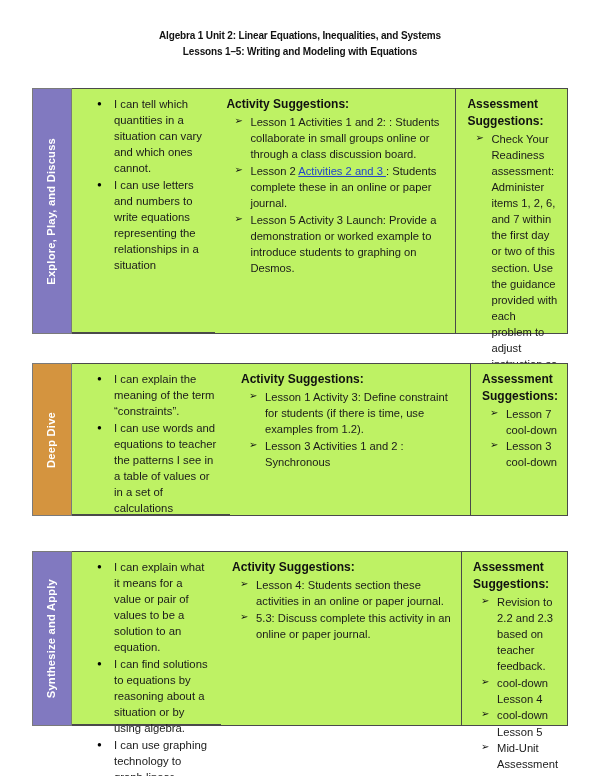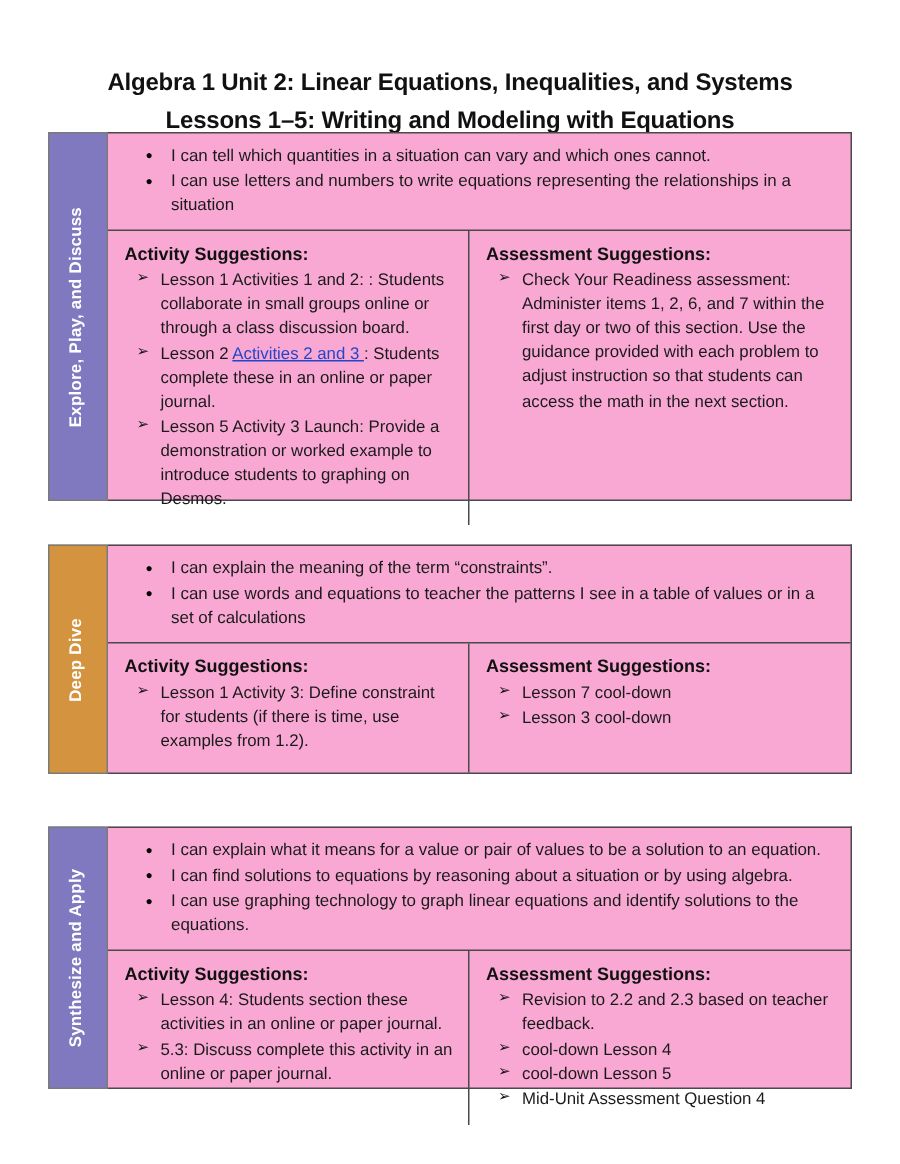--- a/index.html
+++ b/index.html
@@ -17,24 +17,24 @@
 
   .page {
     position: relative;
     width: 600px;
     height: 776px;
     box-sizing: border-box;
   }
 
   
   .title-block {
-    padding-top: 44px;
+    padding-top: 28px;
     text-align: center;
     font-weight: bold;
-    font-size: 16px;
+    font-size: 10px;
     line-height: 1.55;
     letter-spacing: -0.15px;
     color: #111111;
   }
   .title-line { display: block; }
 
   
   .section {
     position: absolute;
     left: 32px;
@@ -72,22 +72,22 @@
   .strip-purple { background: #8179C0; }
   .strip-orange { background: #D4943F; }
 
   
   .body {
     flex: 1 1 auto;
     box-sizing: border-box;
     border: 1px solid #4a4a4a;
     border-left: none;
     display: flex;
-    flex-direction: column;
-    background: #f9a8d4;
+    flex-direction: row;
+    background: #bef264;
   }
 
   
   .goals {
     box-sizing: border-box;
     border-bottom: 1px solid #4a4a4a;
     padding: 7px 10px 7px 14px;
   }
   .goals ul {
     margin: 0;
@@ -209,20 +209,21 @@
         <ul>
           <li>I can explain the meaning of the term “constraints”.</li>
           <li>I can use words and equations to teacher the patterns I see in a table of values or in a set of calculations</li>
         </ul>
       </div>
       <div class="cols">
         <div class="col col-activity">
           <div class="col-heading">Activity Suggestions:</div>
           <ul>
             <li>Lesson 1 Activity 3: Define constraint for students (if there is time, use examples from 1.2).</li>
+            <li>Lesson 3 Activities 1 and 2 : Synchronous</li>
           </ul>
         </div>
         <div class="col col-assessment">
           <div class="col-heading">Assessment Suggestions:</div>
           <ul>
             <li>Lesson 7 cool-down</li>
             <li>Lesson 3 cool-down</li>
           </ul>
         </div>
       </div>

